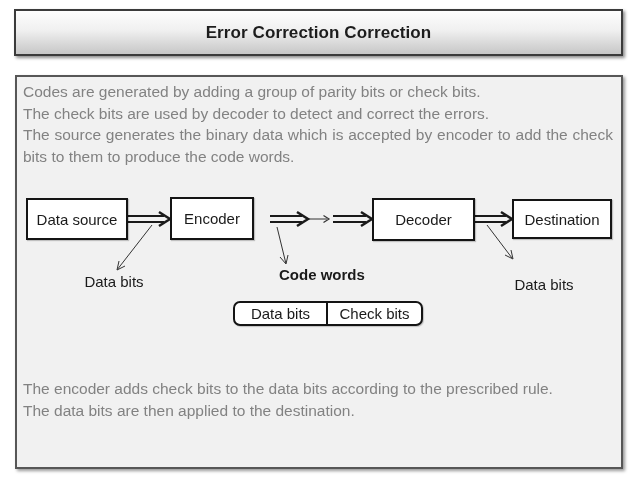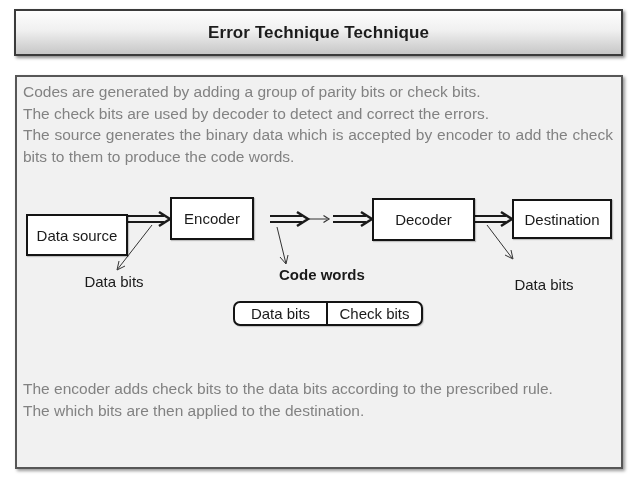--- a/index.html
+++ b/index.html
@@ -53,21 +53,21 @@
 
   .dbox {
     position: absolute;
     background: #ffffff;
     border: 2px solid #141414;
     box-shadow: 1px 1px 1px rgba(0,0,0,0.2);
     display: flex; align-items: center; justify-content: center;
     font-size: 15px;
     color: #1a1a1a;
   }
-  .dbox.data-source { left: 9px;   top: 121px; width: 102px; height: 42px; margin-top: 16px; }
+  .dbox.data-source { left: 9px;   top: 121px; width: 102px; height: 42px; }
   .dbox.encoder     { left: 153px; top: 120px; width: 84px; height: 43px; }
   .dbox.decoder     { left: 355px; top: 121px; width: 103px; height: 43px; }
   .dbox.destination { left: 495px; top: 122px; width: 100px; height: 40px; }
 
   .float-label {
     position: absolute;
     font-size: 15px;
     color: #1a1a1a;
     white-space: nowrap;
     text-align: center;
@@ -92,21 +92,21 @@
     color: #1a1a1a;
     white-space: nowrap;
   }
   .codeword-box .cell.left  { width: 93px; border-right: 2px solid #141414; }
   .codeword-box .cell.right { flex: 1; }
 </style>
 </head>
 <body>
 
 <div class="title-bar">
-  <div class="title">Error Technique Technique</div>
+  <div class="title">Error Correction Correction</div>
 </div>
 
 <div class="content-box">
 
   <div class="para intro">
     <div class="sentence">Codes are generated by adding a group of parity bits or check bits.</div>
     <div class="sentence">The check bits are used by decoder to detect and correct the errors.</div>
     <div class="sentence">The source generates the binary data which is accepted by encoder to add the check bits to them to produce the code words.</div>
   </div>
 
@@ -178,16 +178,16 @@
 
     <div class="codeword-box">
       <div class="cell left">Data bits</div>
       <div class="cell right">Check bits</div>
     </div>
 
   </div>
 
   <div class="para outro">
     <div class="sentence">The encoder adds check bits to the data bits according to the prescribed rule.</div>
-    <div class="sentence">The which bits are then applied to the destination.</div>
+    <div class="sentence">The data bits are then applied to the destination.</div>
   </div>
 
 </div>
 
 </body></html>

